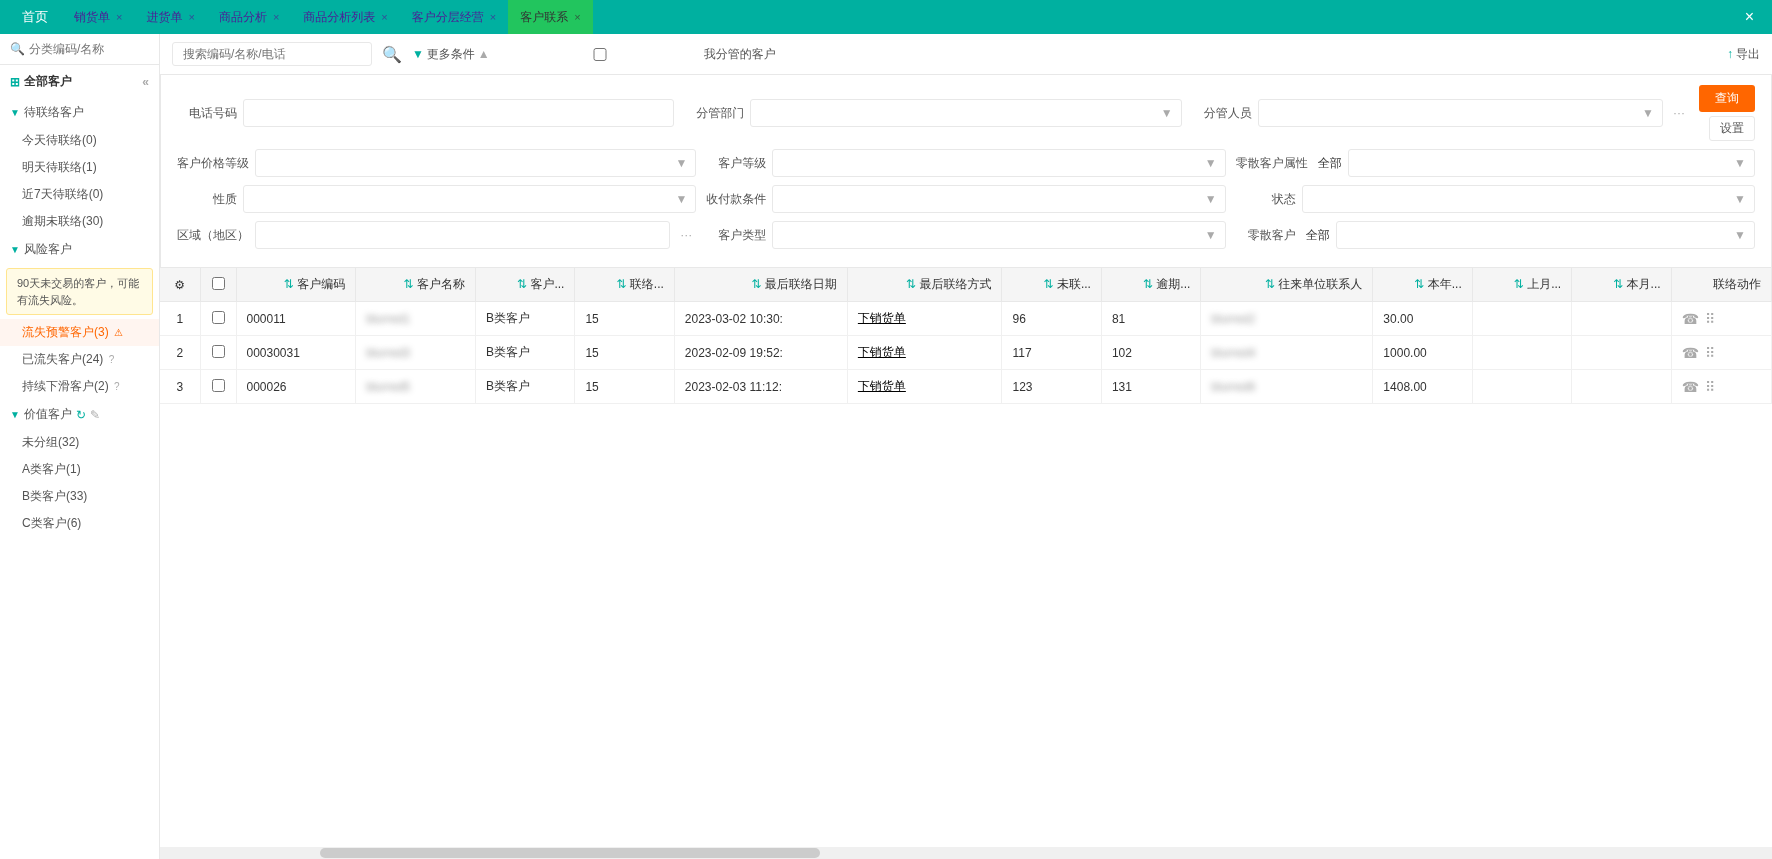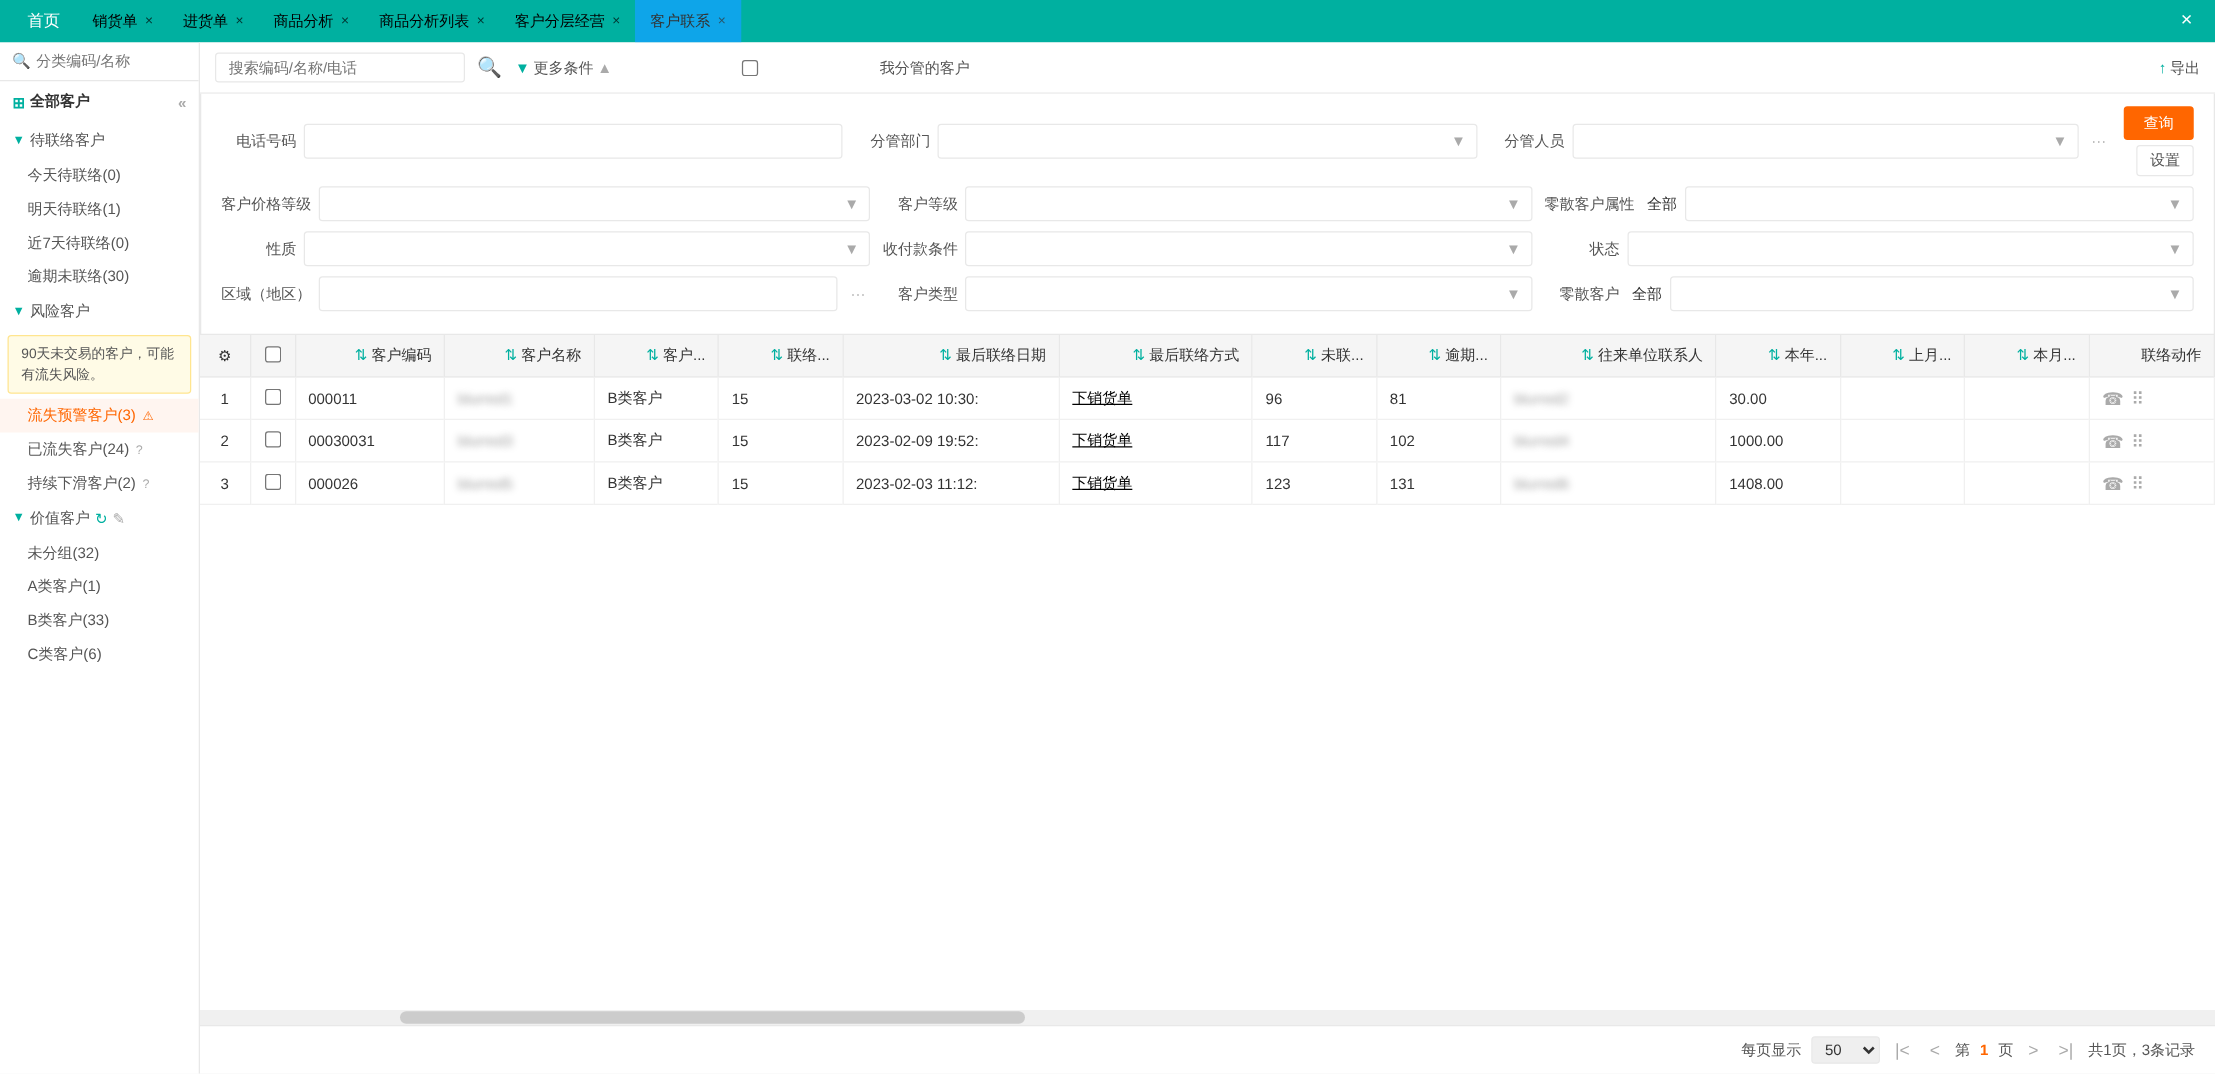--- a/index.html
+++ b/index.html
@@ -14,25 +14,25 @@
       padding: 0 8px;
       color: white;
     }
     .top-nav .nav-item {
       display: flex;
       align-items: center;
       padding: 0 12px;
       height: 34px;
       cursor: pointer;
       white-space: nowrap;
-      color: #000000;
+      color: #4c1d95;
       font-size: 13px;
     }
     .top-nav .nav-item.active {
-      background: #0ea5e9;
+      background: #22c55e;
       color: #333;
     }
     .top-nav .nav-item .close-x {
       margin-left: 6px;
       font-size: 11px;
       opacity: 0.7;
     }
     .top-nav .home-item {
       padding: 0 14px;
       height: 34px;
@@ -710,29 +710,14 @@
     </td>
   </tr>
           </tbody>
       </table>
     </div>
 
     <div class="scroll-bar-area">
       <div class="scroll-bar-thumb"></div>
     </div>
 
-    <div class="table-footer">
-      <span>每页显示</span>
-      <select class="page-size-select">
-        <option>50</option>
-        <option>100</option>
-      </select>
-      <button class="page-nav-btn">|&lt;</button>
-      <button class="page-nav-btn">&lt;</button>
-      <span>第</span>
-      <span class="page-num">1</span>
-      <span>页</span>
-      <button class="page-nav-btn">&gt;</button>
-      <button class="page-nav-btn">&gt;|</button>
-      <span>共1页，3条记录</span>
-    </div>
   </div>
 </div>
 
 </body></html>

